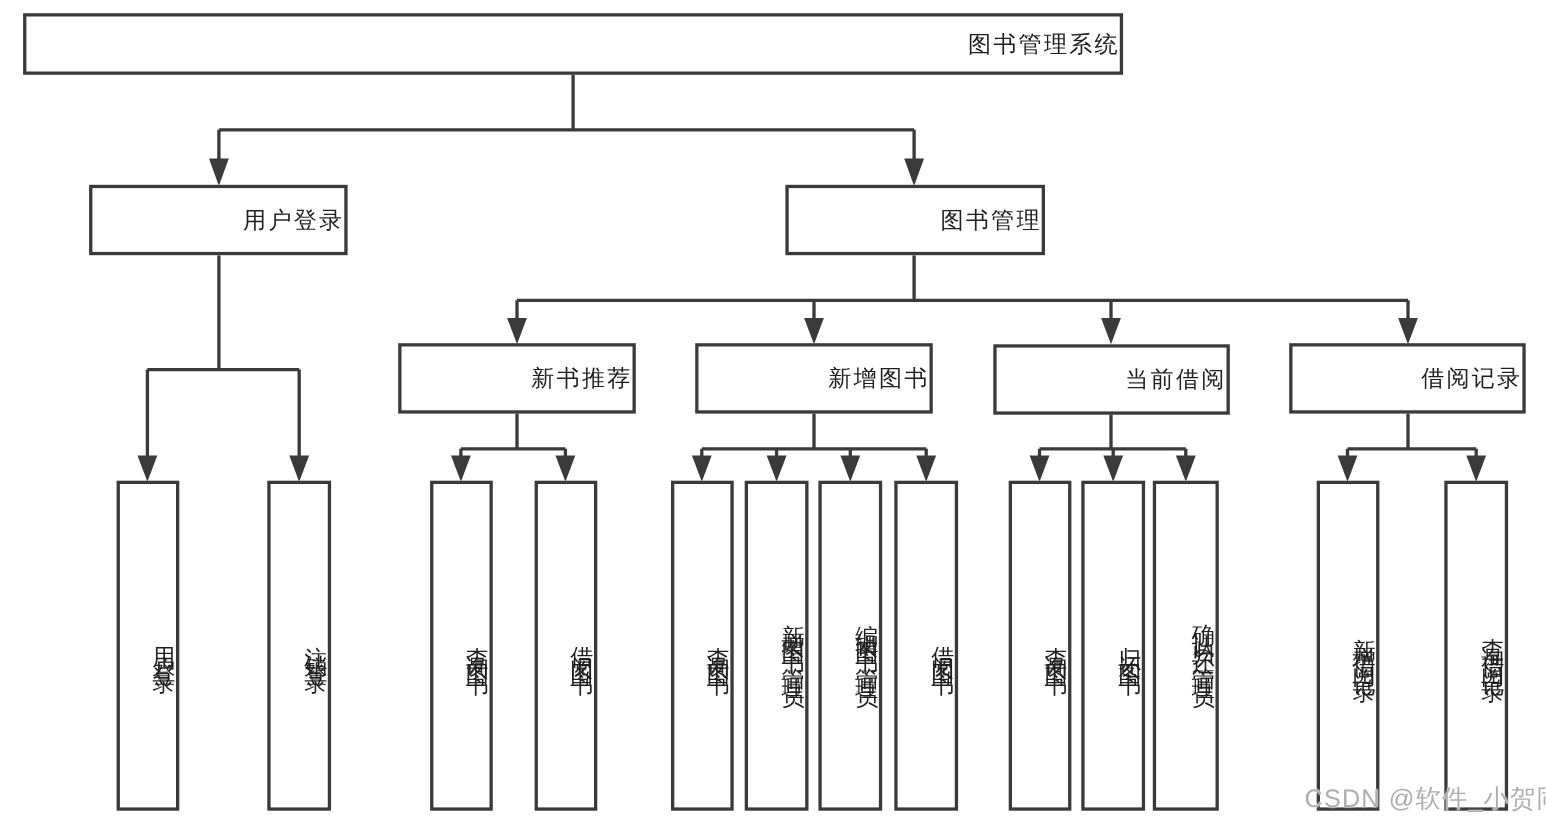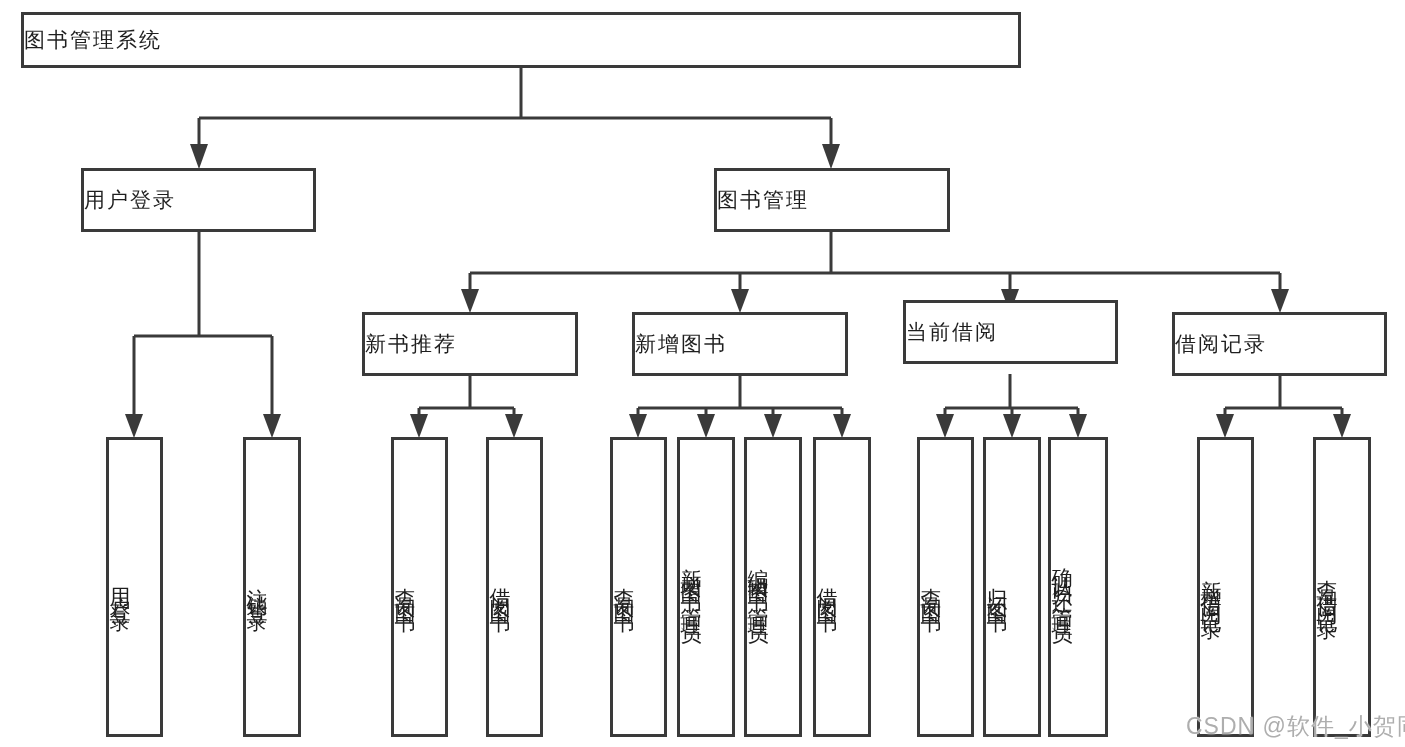--- a/index.html
+++ b/index.html
@@ -35,21 +35,21 @@
     fill: var(--line, #3a3a3a);
     stroke: none;
   }
   .node {
     position: absolute;
     box-sizing: border-box;
     border: 3px solid var(--line, #3a3a3a);
     background: var(--box-background, #ffffff);
     display: flex;
     align-items: center;
-    justify-content: flex-start;
+    justify-content: flex-end;
     color: var(--text, #1f1f1f);
   }
   .hbox span {
     font-size: 21px;
     letter-spacing: 2px;
     white-space: nowrap;
   }
   .vbox span {
     writing-mode: vertical-rl;
     text-orientation: mixed;
@@ -120,21 +120,21 @@
   <div class="node hbox" style="left:362px;top:312px;width:216px;height:64px">
     <span>新书推荐</span>
   </div>
 
   <div class="node hbox" style="left:714px;top:168px;width:236px;height:64px">
     <span>图书管理</span>
   </div>
   <div class="node hbox" style="left:632px;top:312px;width:216px;height:64px">
     <span>新增图书</span>
   </div>
-  <div class="node hbox" style="left:903px;top:300px;width:215px;height:64px">
+  <div class="node hbox" style="left:903px;top:313px;width:215px;height:64px">
     <span>当前借阅</span>
   </div>
   <div class="node hbox" style="left:1172px;top:312px;width:215px;height:64px">
     <span>借阅记录</span>
   </div>
 
   <div class="node vbox" style="left:106px;top:437px;width:57px;height:300px">
     <span>用户登录</span>
   </div>
   <div class="node vbox" style="left:243px;top:437px;width:58px;height:300px">

